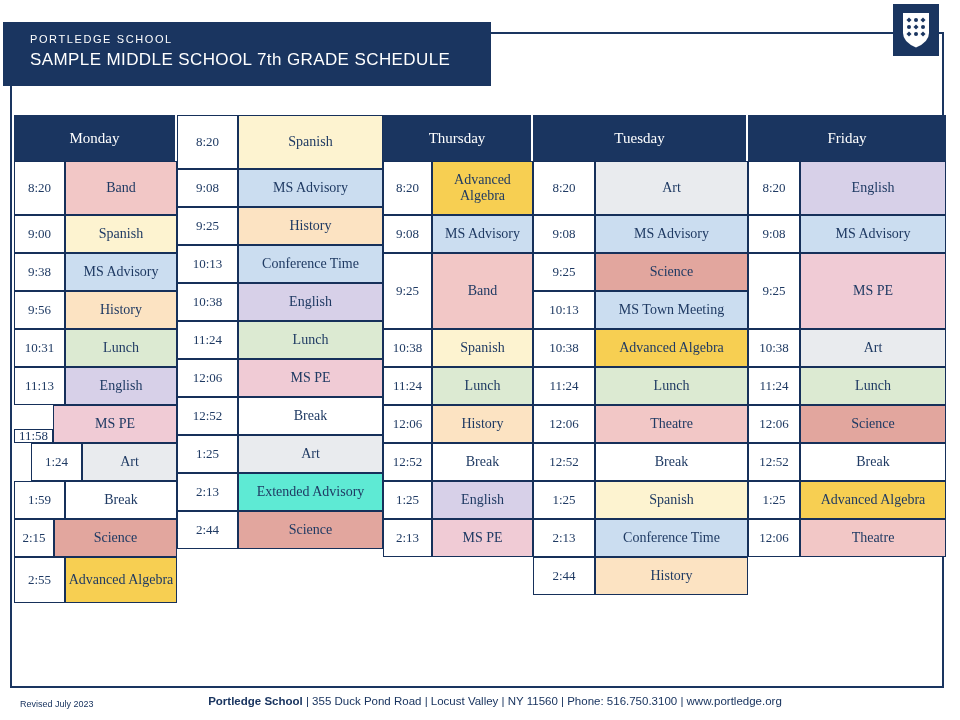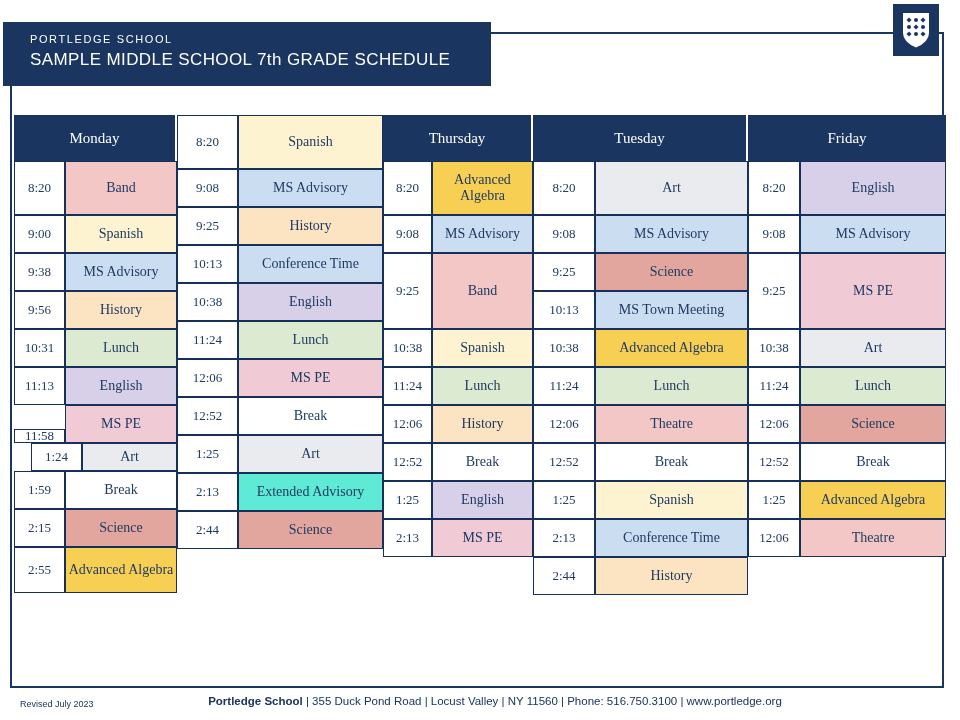--- a/index.html
+++ b/index.html
@@ -80,33 +80,33 @@
         </div>
         <div class="row" style="height: 38px;">
           <div class="tcell" style="width: 51px;">10:31</div>
           <div class="scell" style="background: rgb(220, 234, 210);">Lunch</div>
         </div>
         <div class="row" style="height: 38px;">
           <div class="tcell" style="width: 51px;">11:13</div>
           <div class="scell" style="background: rgb(215, 208, 232);">English</div>
         </div>
         <div class="row" style="height: 38px;">
-          <div class="tcell" style="width: 51px; margin-top: 24px;">11:58</div>
-          <div class="scell" style="background: rgb(240, 203, 213);">MS PE</div>
-        </div>
-        <div class="row" style="height: 28px; padding-left: 17px;">
+          <div class="tcell" style="width: 39px; margin-top: 24px;">11:58</div>
+          <div class="scell" style="background: rgb(240, 203, 213);">MS PE</div>
+        </div>
+        <div class="row" style="height: 38px; padding-left: 17px;">
           <div class="tcell" style="width: 51px;">1:24</div>
           <div class="scell" style="background: rgb(233, 235, 238);">Art</div>
         </div>
         <div class="row" style="height: 38px;">
           <div class="tcell" style="width: 51px;">1:59</div>
           <div class="scell" style="background: rgb(255, 255, 255);">Break</div>
         </div>
         <div class="row" style="height: 38px;">
-          <div class="tcell" style="width: 51px;">2:15</div>
+          <div class="tcell" style="width: 40px;">2:15</div>
           <div class="scell" style="background: rgb(226, 166, 158);">Science</div>
         </div>
         <div class="row" style="height: 46px;">
           <div class="tcell" style="width: 51px;">2:55</div>
           <div class="scell" style="background: rgb(247, 207, 82);">Advanced Algebra</div>
         </div>
       </div>
       <div class="day-col" style="width: 206px;">
         <div class="row" style="height: 54px;">
           <div class="tcell" style="width: 61px;">8:20</div>

